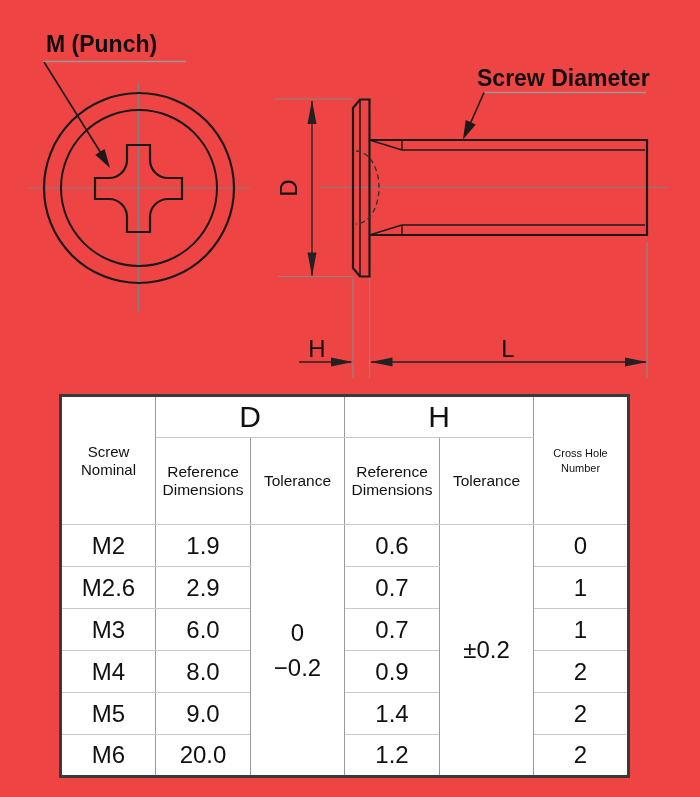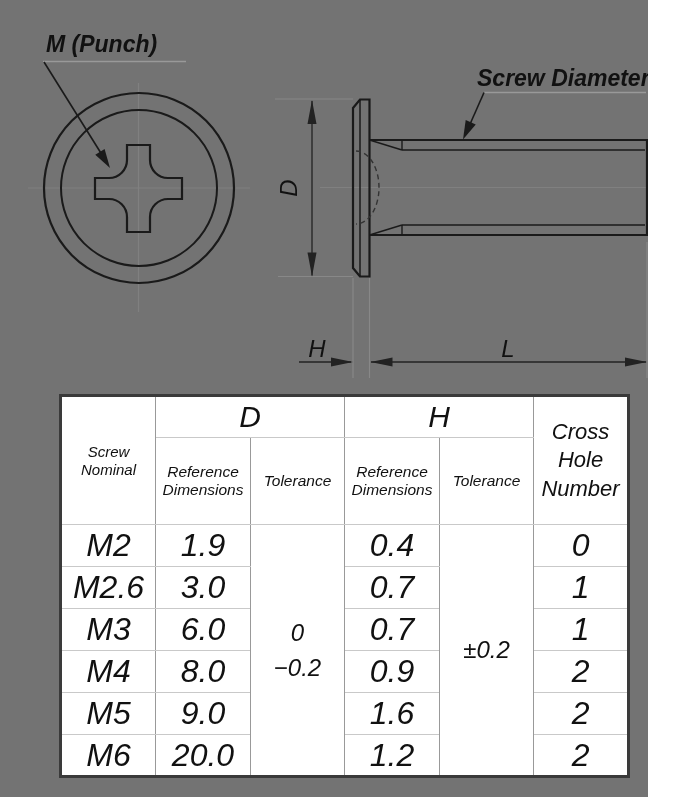--- a/index.html
+++ b/index.html
@@ -1,38 +1,38 @@
 <!DOCTYPE html>
 <html><head>
 <meta charset="utf-8">
 <style>
   html,body{margin:0;padding:0;background:#ffffff;}
-  .page{position:relative;width:648px;height:797px;background:#737373;overflow:hidden;
-        font-family:"Liberation Sans",sans-serif;color:#111;font-style:italic;}
+  .page{position:relative;width:700px;height:797px;background:#ef4444;overflow:hidden;
+        font-family:"Liberation Sans",sans-serif;color:#111;}
   svg{position:absolute;left:0;top:0;}
   svg text{font-family:"Liberation Sans",sans-serif;fill:#111;}
   .lbl-bold{font-size:23px;font-weight:bold;}
   .lbl-dim{font-size:24px;font-weight:400;}
 
   
   table.spec{position:absolute;left:59px;top:394px;width:568px;height:384px;
              border-collapse:collapse;table-layout:fixed;background:#fff;
              border:3px solid #3a3a3a;}
   table.spec th, table.spec td{
       border-left:1px solid #999999;border-right:1px solid #999999;
       border-top:1px solid #c9c9c9;border-bottom:1px solid #c9c9c9;
       text-align:center;vertical-align:middle;padding:0;font-weight:400;color:#111;}
   tr.hdr-top{height:42px;}
   tr.hdr-sub{height:87px;}
   tr.body-row{height:42px;}
   th.nominal{font-size:15px;font-weight:bold;line-height:1.2;margin-left:17px;}
   th.group{font-size:30px;font-weight:600;}
   th.sub{font-size:15.5px;font-weight:bold;line-height:1.15;}
-  th.cross{font-size:22px;font-weight:600;line-height:1.3;}
-  td.val{font-size:32px;}
+  th.cross{font-size:11px;font-weight:600;line-height:1.3;}
+  td.val{font-size:24px;}
   td.tol{font-size:24px;}
   td.tol .tline{line-height:35px;}
 </style>
 </head>
 <body>
 
 <div class="page">
 
   <svg width="700" height="396" viewBox="0 0 700 396">
 
@@ -116,46 +116,46 @@
       <th class="sub">Tolerance</th>
     </tr>
 
     <tr class="body-row">
       <td class="val">M2</td>
       <td class="val">1.9</td>
       <td class="tol" rowspan="6">
         <div class="tline">0</div>
         <div class="tline">−0.2</div>
       </td>
-      <td class="val">0.4</td>
+      <td class="val">0.6</td>
       <td class="tol" rowspan="6">±0.2</td>
       <td class="val">0</td>
     </tr>
     <tr class="body-row">
       <td class="val">M2.6</td>
-      <td class="val">3.0</td>
+      <td class="val">2.9</td>
       <td class="val">0.7</td>
       <td class="val">1</td>
     </tr>
     <tr class="body-row">
       <td class="val">M3</td>
       <td class="val">6.0</td>
       <td class="val">0.7</td>
       <td class="val">1</td>
     </tr>
     <tr class="body-row">
       <td class="val">M4</td>
       <td class="val">8.0</td>
       <td class="val">0.9</td>
       <td class="val">2</td>
     </tr>
     <tr class="body-row">
       <td class="val">M5</td>
       <td class="val">9.0</td>
-      <td class="val">1.6</td>
+      <td class="val">1.4</td>
       <td class="val">2</td>
     </tr>
     <tr class="body-row">
       <td class="val">M6</td>
       <td class="val">20.0</td>
       <td class="val">1.2</td>
       <td class="val">2</td>
     </tr>
   </tbody>
     </table>

